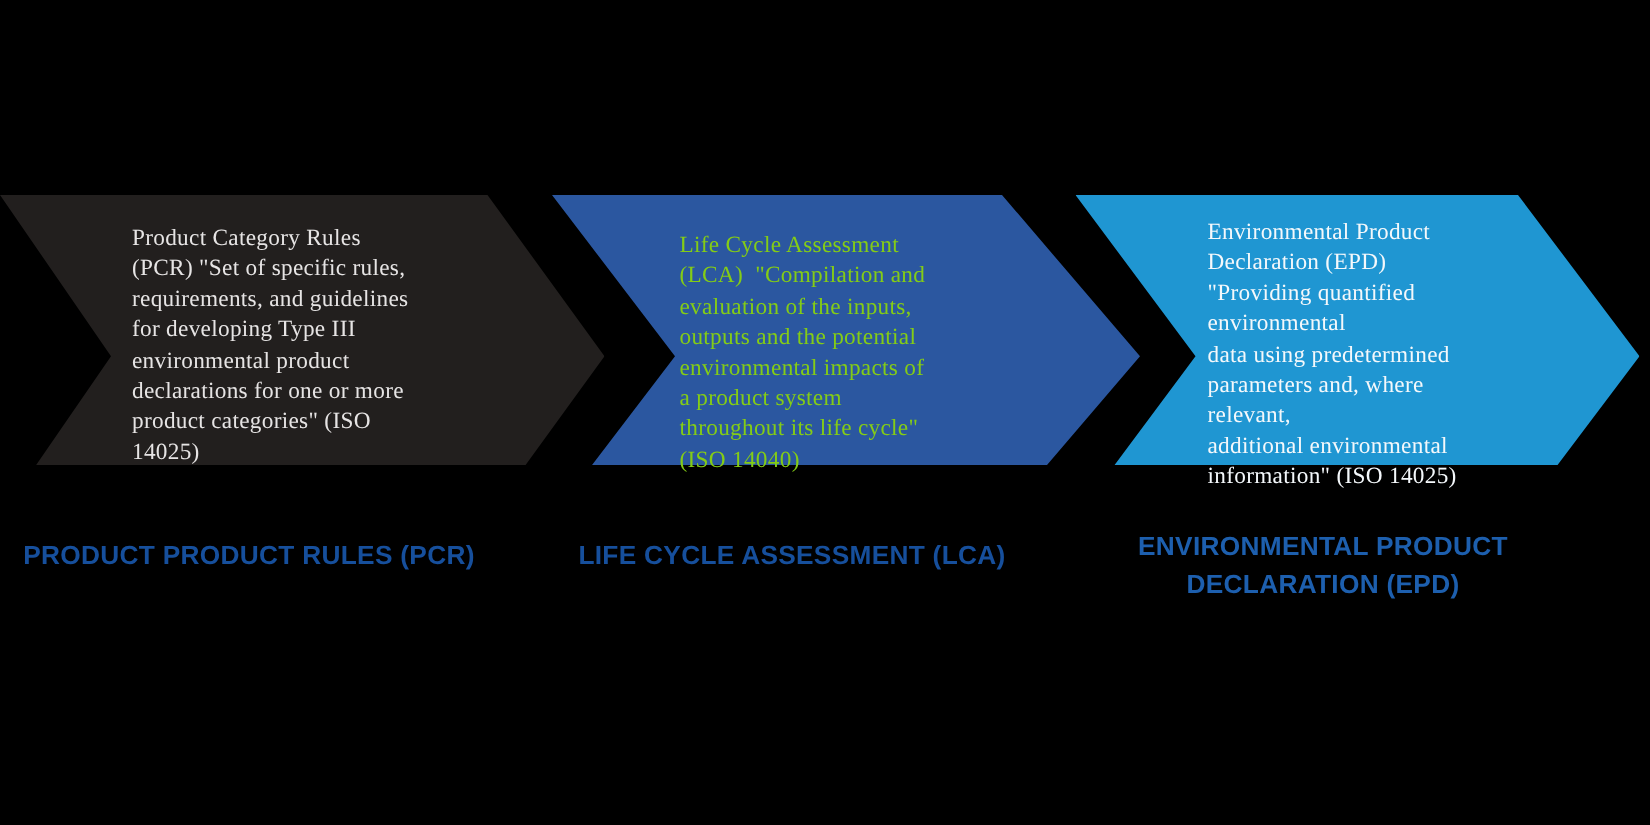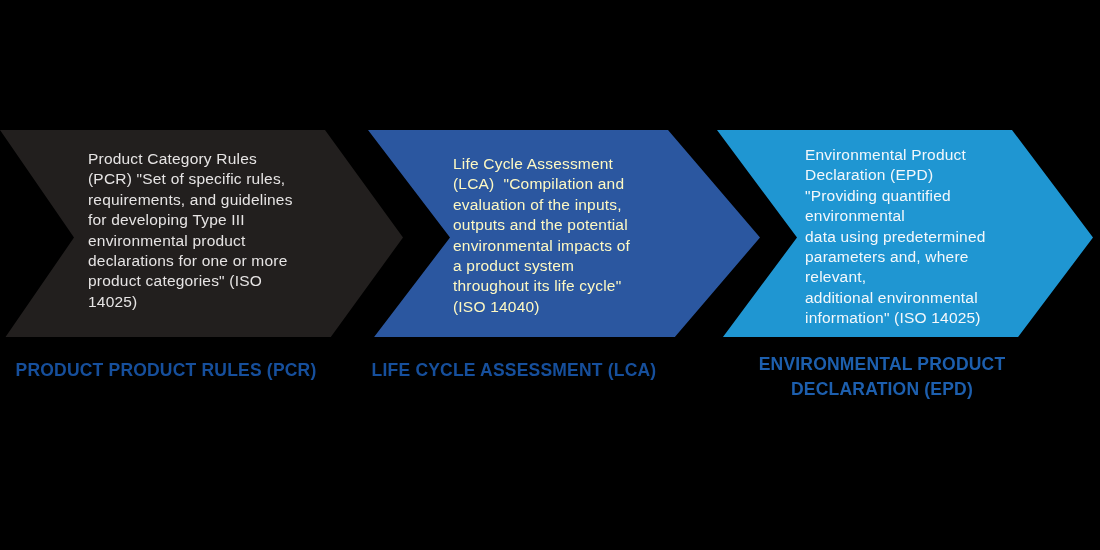--- a/index.html
+++ b/index.html
@@ -11,21 +11,22 @@
     position: relative;
     width: 1100px;
     height: 550px;
     background: #000000;
     overflow: hidden;
     font-family: "Liberation Sans", "DejaVu Sans", sans-serif;
   }
   .arrow {
     position: absolute;
     top: 130px;
-    height: 207px;
+    height: 180px;
+    font-family: Liberation Serif, serif;
   }
   .arrow-1 {
     left: 0;
     width: 403px;
     clip-path: polygon(0 0, 325px 0, 403px 107.5px, 325px 215px, 0 215px, 74px 107.5px);
   }
   .arrow-2 {
     left: 368px;
     width: 392px;
     clip-path: polygon(0 0, 300px 0, 392px 107.5px, 300px 215px, 0 215px, 82px 107.5px);
@@ -48,41 +49,41 @@
   .arrow-3 .arrow-text { left: 88px; top: 15px; width: 235px; }
   .step-label {
     position: absolute;
     font-weight: bold;
     font-size: 17.5px;
     letter-spacing: 0.2px;
     text-align: center;
     white-space: pre-line;
   }
   .label-1 { left: 0px;   width: 332px; top: 360px; }
-  .label-2 { left: 364px; width: 300px; top: 360px; }
+  .label-2 { left: 378px; width: 300px; top: 360px; }
   .label-3 { left: 732px; width: 300px; top: 352px; line-height: 25px; }
 </style>
 </head>
 <body>
 
 <div class="canvas">
 
   <div class="arrow arrow-1" style="background-color: rgb(34, 31, 30);">
     <div class="arrow-text" style="color: rgb(230, 228, 228);">Product Category Rules
 (PCR) "Set of specific rules,
 requirements, and guidelines
 for developing Type III
 environmental product
 declarations for one or more
 product categories" (ISO
 14025)</div>
   </div>
 
   <div class="arrow arrow-2" style="background-color: rgb(43, 87, 160);">
-    <div class="arrow-text" style="color: #fef9c3;">Life Cycle Assessment
+    <div class="arrow-text" style="color: #84cc16;">Life Cycle Assessment
 (LCA)  "Compilation and
 evaluation of the inputs,
 outputs and the potential
 environmental impacts of
 a product system
 throughout its life cycle"
 (ISO 14040)</div>
   </div>
 
   <div class="arrow arrow-3" style="background-color: rgb(31, 150, 210);">

